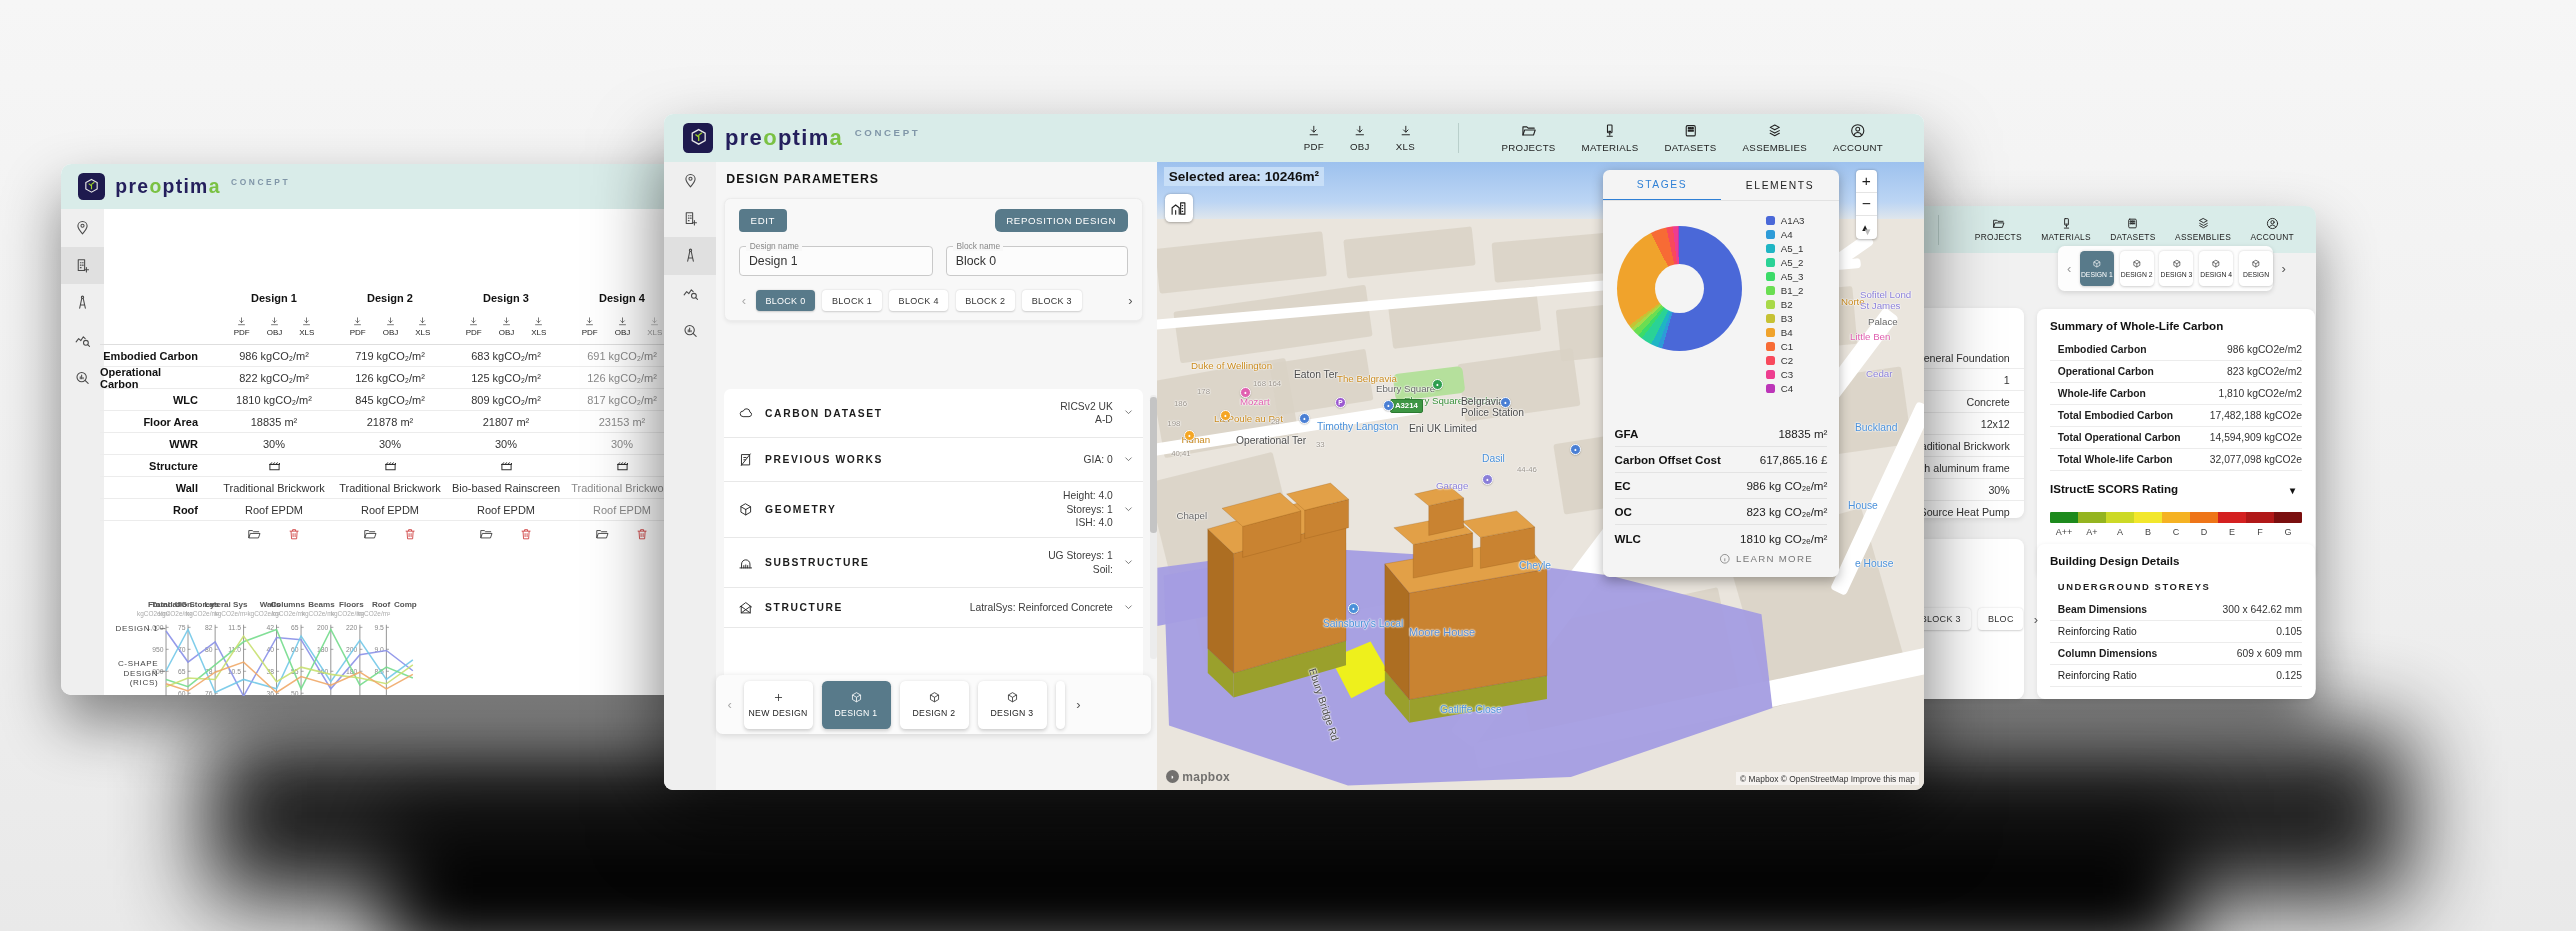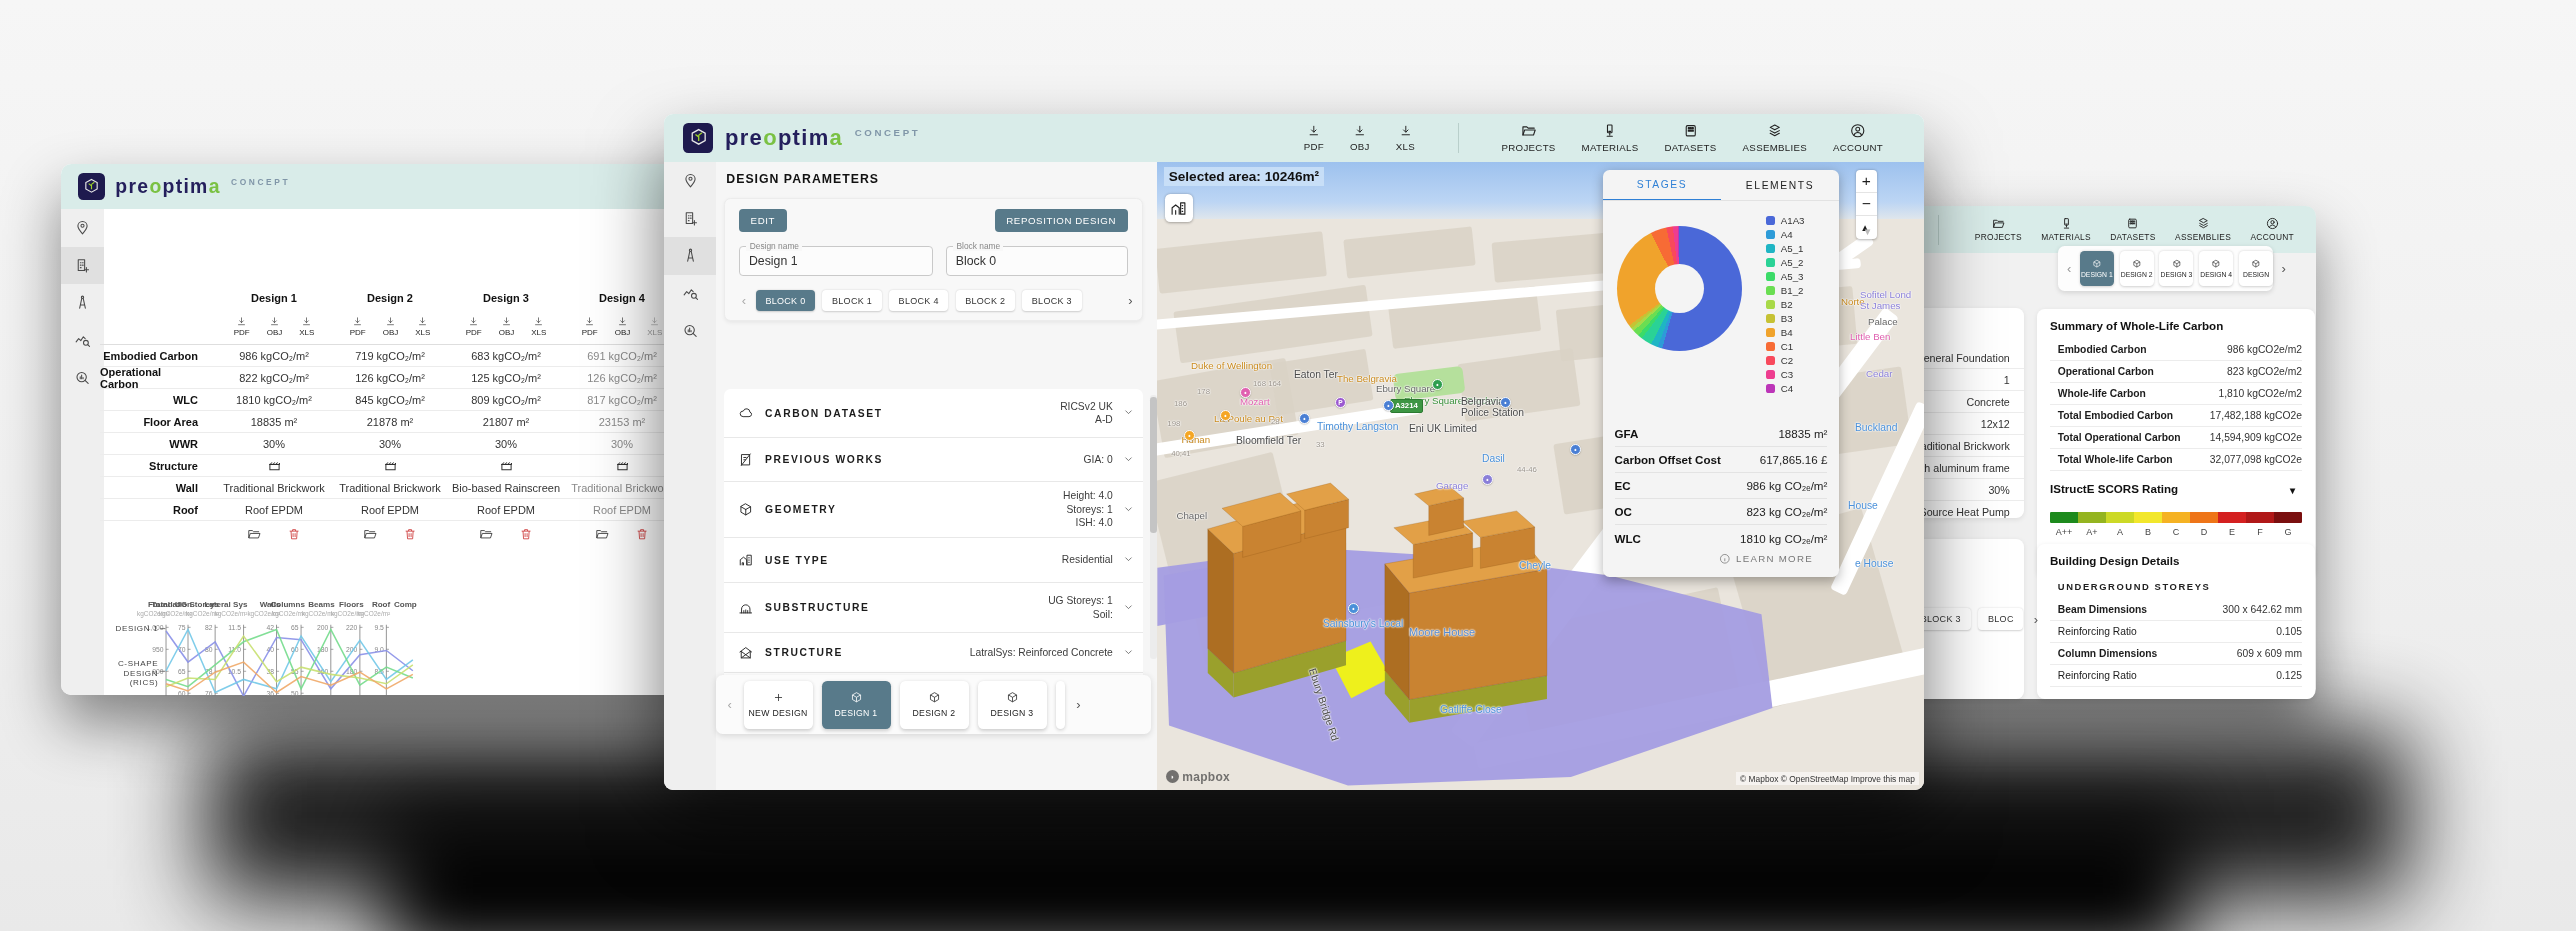--- a/index.html
+++ b/index.html
@@ -32,21 +32,21 @@
   .rail{position:absolute;background:#efefef;display:flex;flex-direction:column;align-items:center;}
   .rail .ric{width:100%;display:flex;align-items:center;justify-content:center;padding:10.3px 0;}
   .rail .ric.active{background:#e0e0e0;}
   .rail svg{stroke:#4a4a4a;fill:none;stroke-width:1.5;stroke-linecap:round;stroke-linejoin:round;}
   
   #panel{position:absolute;left:52px;top:48px;width:442px;bottom:0;background:#f6f6f6;}
   #panel-title{position:absolute;left:10.3px;top:10.3px;font-size:12.3px;font-weight:bold;letter-spacing:1px;color:#111;}
   #param-card{position:absolute;left:7.8px;top:36px;width:419px;height:123px;background:#f8f8f8;border:0.6px solid #ececec;border-radius:6.5px;box-shadow:0 1.3px 3.9px rgba(0,0,0,.06);}
   .slate-btn{background:#587a8a;color:#fff;border:none;border-radius:3.9px;font-size:9.7px;letter-spacing:0.6px;padding:5.8px 11.6px;font-family:inherit;cursor:pointer;}
   #edit-btn{position:absolute;left:14.2px;top:10.3px;}
-  #repos-btn{position:absolute;right:14.2px;top:10.3px;}
+  #repos-btn{position:absolute;right:14.2px;top:10.3px;border-radius:6px;}
   .field{position:absolute;height:30px;border:0.6px solid #c9c9c9;border-radius:3.9px;background:#fcfcfc;}
   .field .flabel{position:absolute;left:6.5px;top:-5.8px;background:#f8f8f8;padding:0 3.2px;font-size:8.4px;color:#888;}
   .field .fvalue{position:absolute;left:9px;top:7.1px;font-size:12.3px;color:#333;}
   #field-design{left:14.2px;top:47px;width:194px;}
   #field-block{left:221px;top:47px;width:182px;}
   #block-chips{position:absolute;left:6.5px;right:6.5px;top:88px;height:27px;display:flex;align-items:center;gap:7.1px;padding-left:7.8px;}
   .chip{background:#fff;border-radius:3.9px;box-shadow:0 0.6px 1.9px rgba(0,0,0,.18);font-size:9px;letter-spacing:0.3px;color:#333;padding:5.8px 9.7px;cursor:pointer;white-space:nowrap;}
   .chip.sel{background:#587a8a;color:#fff;}
   .chev{color:#555;font-size:13px;cursor:pointer;padding:0 2.6px;background:none;border:none;font-family:inherit;}
   #accordion{position:absolute;left:7.8px;top:227px;width:419px;height:328px;background:#fff;border-radius:6.5px 6.5px 0 0;overflow:hidden;}
@@ -974,35 +974,20 @@
               </svg>
             </span>
             <div class="acc-label">GEOMETRY</div>
             <div class="acc-value">Height: 4.0
 Storeys: 1
 ISH: 4.0</div>
             <div class="acc-chevron"><svg width="11" height="11" viewBox="0 0 24 24">
                 <path d="M6 9.5l6 6 6-6"></path>
               </svg></div>
           </div>
-          <div class="acc-row" style="height: 45px;">
-            <span style="display: inline-flex;">
-              <svg width="15.5" height="15.5" viewBox="0 0 24 24">
-                <path d="M3.5 20v-8l5-4 5 4v8"></path>
-                <path d="M6.5 20v-3.4h2V20"></path>
-                <rect x="14.5" y="5" width="6" height="15"></rect>
-                <path d="M16.5 9h1M16.5 12.5h1M16.5 16h1"></path>
-              </svg>
-            </span>
-            <div class="acc-label">USE TYPE</div>
-            <div class="acc-value">Residential</div>
-            <div class="acc-chevron"><svg width="11" height="11" viewBox="0 0 24 24">
-                <path d="M6 9.5l6 6 6-6"></path>
-              </svg></div>
-          </div>
           <div class="acc-row" style="height: 50px;">
             <span style="display: inline-flex;">
               <svg width="15.5" height="15.5" viewBox="0 0 24 24">
                 <path d="M3 20h18"></path>
                 <path d="M5.5 20v-6a6.5 6.5 0 0 1 13 0v6"></path>
                 <path d="M9 20v-3.6M15 20v-3.6M12 20v-4.6"></path>
               </svg>
             </span>
             <div class="acc-label">SUBSTRUCTURE</div>
             <div class="acc-value">UG Storeys: 1
@@ -1134,21 +1119,21 @@
           <div class="map-label ml-amber" style="left: 180px; top: 211px; white-space: pre-line;">The Belgravia</div>
           <div class="map-label map-label" style="left: 219px; top: 221px; white-space: pre-line;">Ebury Square</div>
           <div class="map-label ml-green" style="left: 247px; top: 233px; white-space: pre-line;">Ebury Square Gardens</div>
           <div class="map-label ml-dark" style="left: 304px; top: 234px; white-space: pre-line;">Belgravia
 Police Station</div>
           <div class="map-label ml-pink" style="left: 83px; top: 234px; white-space: pre-line;">Mozart</div>
           <div class="map-label ml-amber" style="left: 57px; top: 251px; white-space: pre-line;">La Poule au Pot</div>
           <div class="map-label ml-amber" style="left: 24.6px; top: 272px; white-space: pre-line;">Hunan</div>
           <div class="map-label ml-blue" style="left: 160px; top: 259px; white-space: pre-line;">Timothy Langston</div>
           <div class="map-label ml-dark" style="left: 252px; top: 261px; white-space: pre-line;">Eni UK Limited</div>
-          <div class="map-label ml-dark" style="left: 79px; top: 273px; white-space: pre-line;">Bloomfield Ter</div>
+          <div class="map-label ml-dark" style="left: 79px; top: 273px; white-space: pre-line;">Operational Ter</div>
           <div class="map-label map-label" style="left: 19.4px; top: 348px; white-space: pre-line;">Chapel</div>
           <div class="map-label ml-purple" style="left: 279px; top: 318px; white-space: pre-line;">Garage</div>
           <div class="map-label ml-blue" style="left: 325px; top: 291px; white-space: pre-line;">Dasil</div>
           <div class="map-label ml-blue" style="left: 362px; top: 398px; white-space: pre-line;">Cheyle</div>
           <div class="map-label ml-blue" style="left: 166px; top: 456px; white-space: pre-line;">Sainsbury's Local</div>
           <div class="map-label ml-bluegray" style="left: 252px; top: 464px; white-space: pre-line;">Moore House</div>
           <div class="map-label ml-blue" style="left: 283px; top: 542px; white-space: pre-line;">Gatliffe Close</div>
           <div class="map-label ml-dark" style="left: 129px; top: 537px; white-space: pre-line; transform: rotate(72deg);">Ebury Bridge Rd</div>
           <div class="map-label ml-amber" style="left: 684px; top: 134px; white-space: pre-line;">Norte</div>
           <div class="map-label ml-purple" style="left: 703px; top: 127px; white-space: pre-line;">Sofitel Lond

